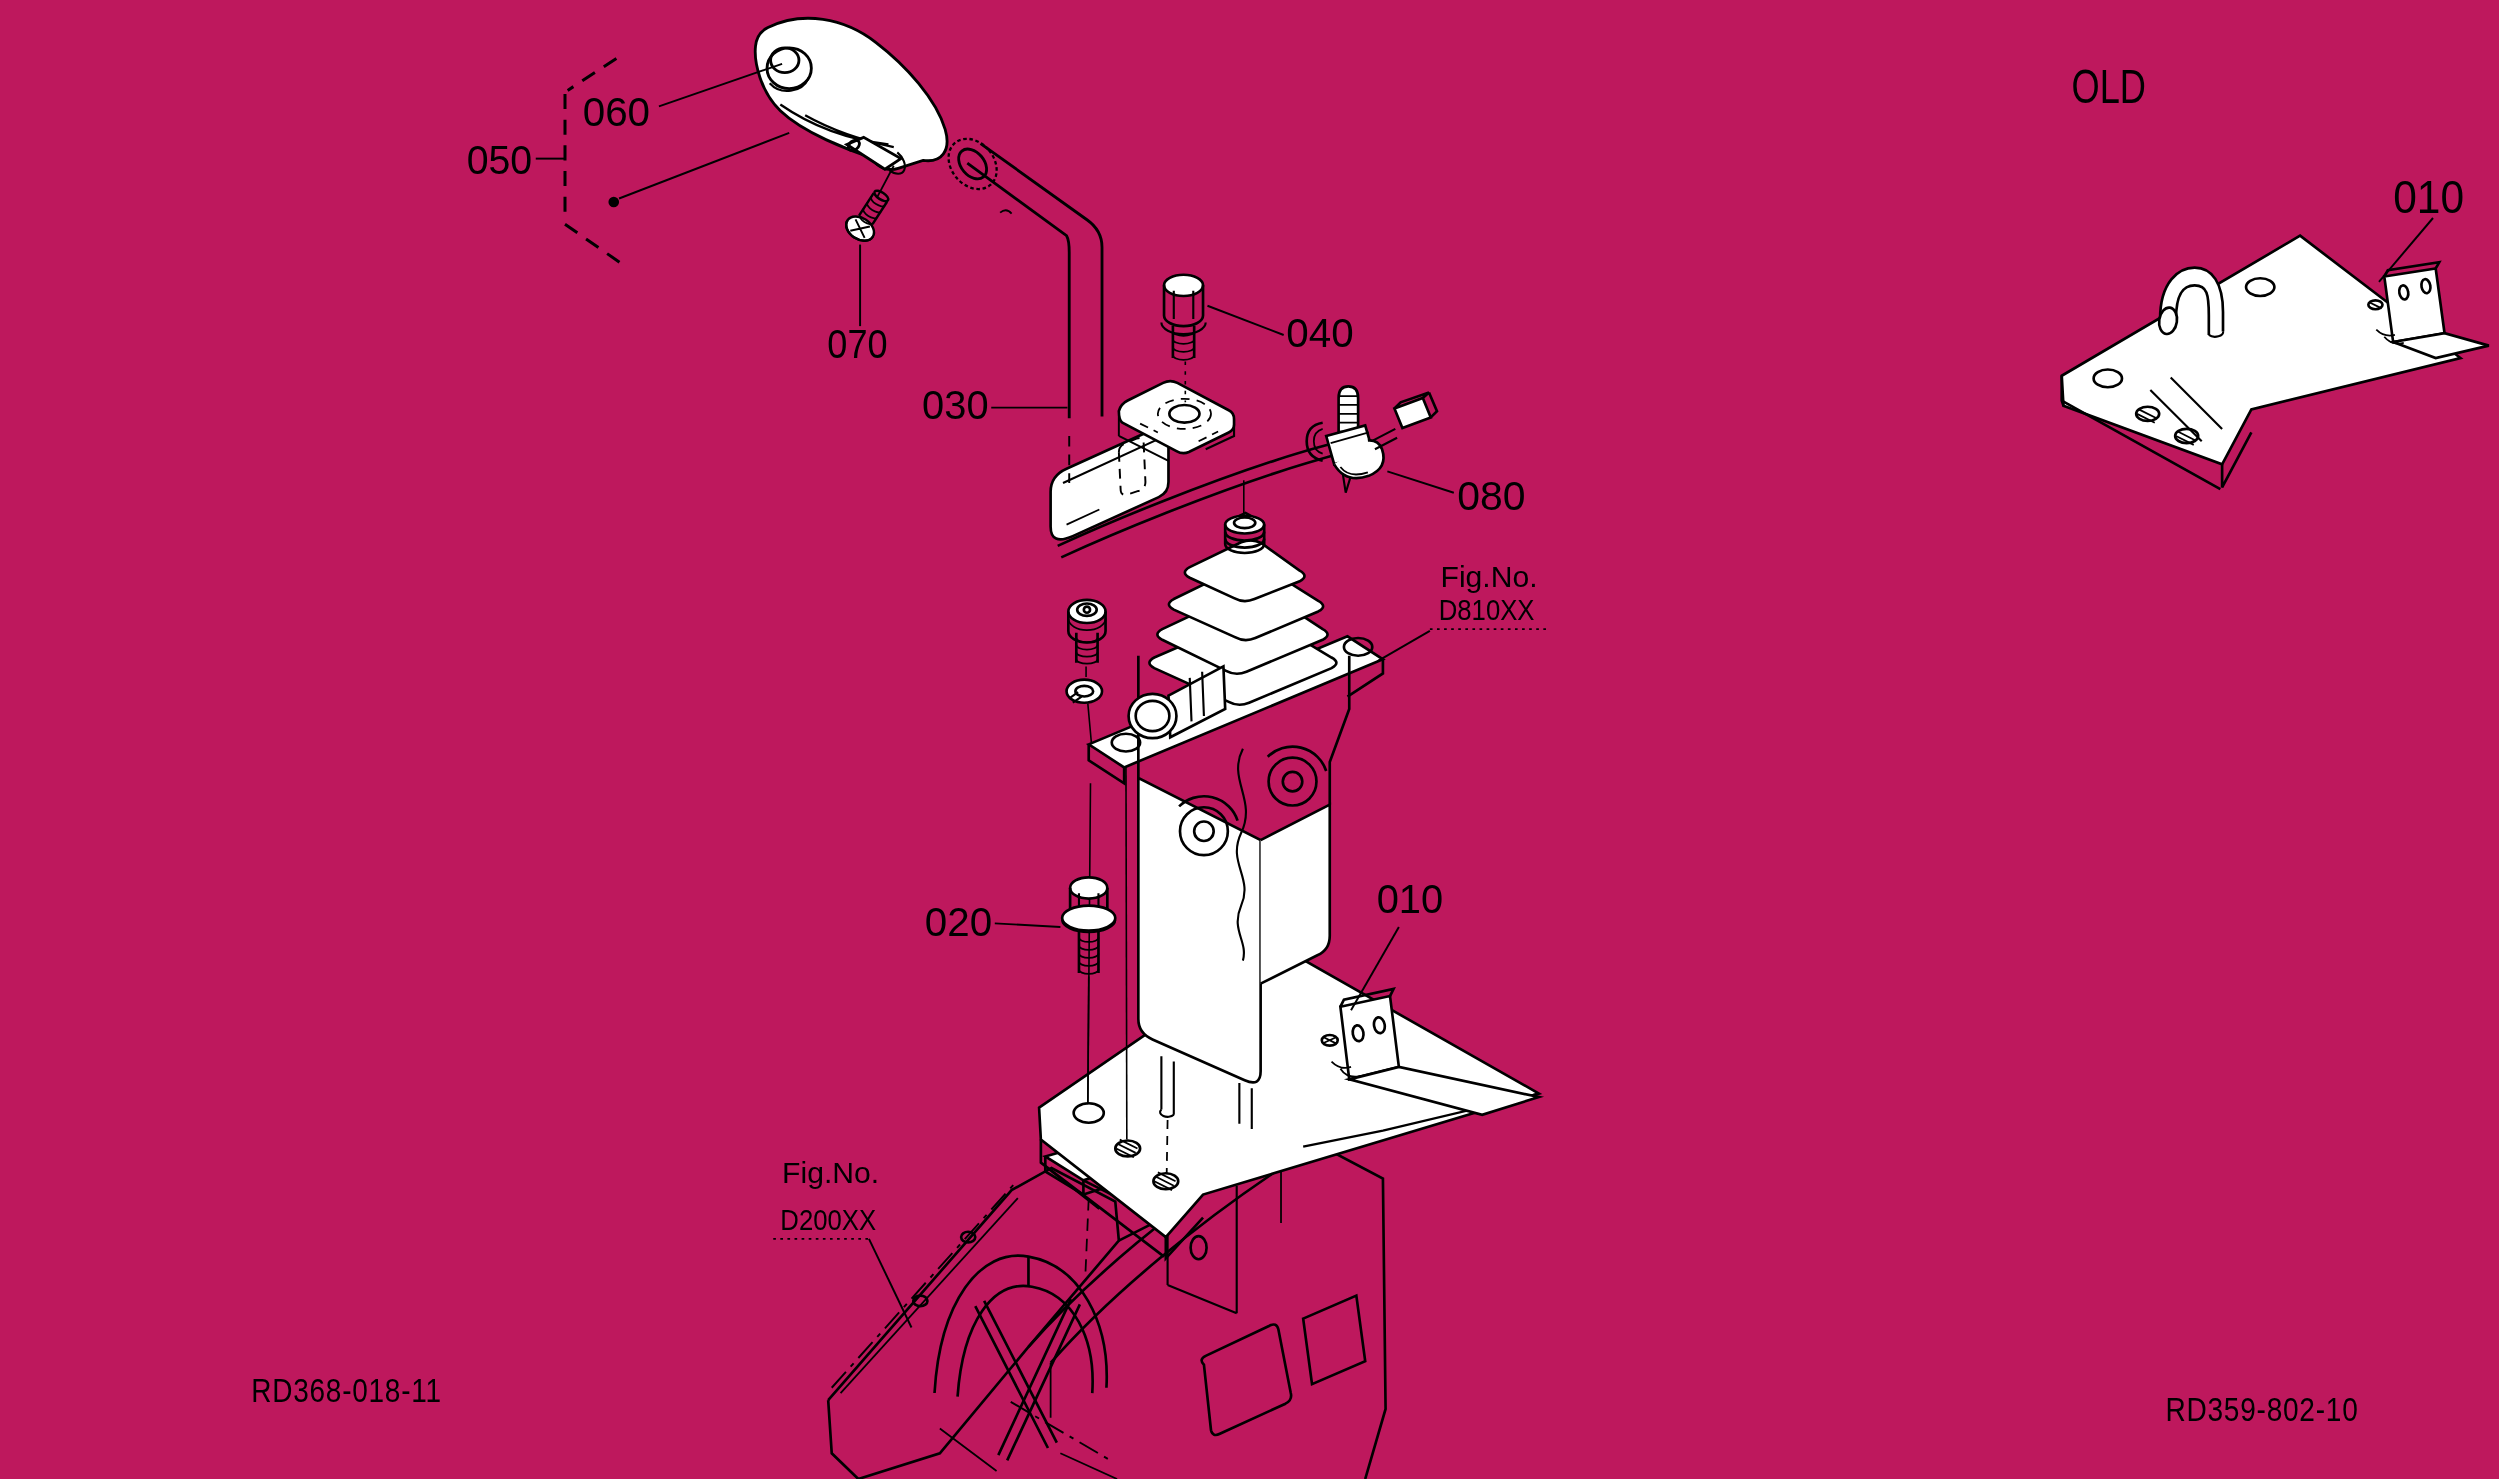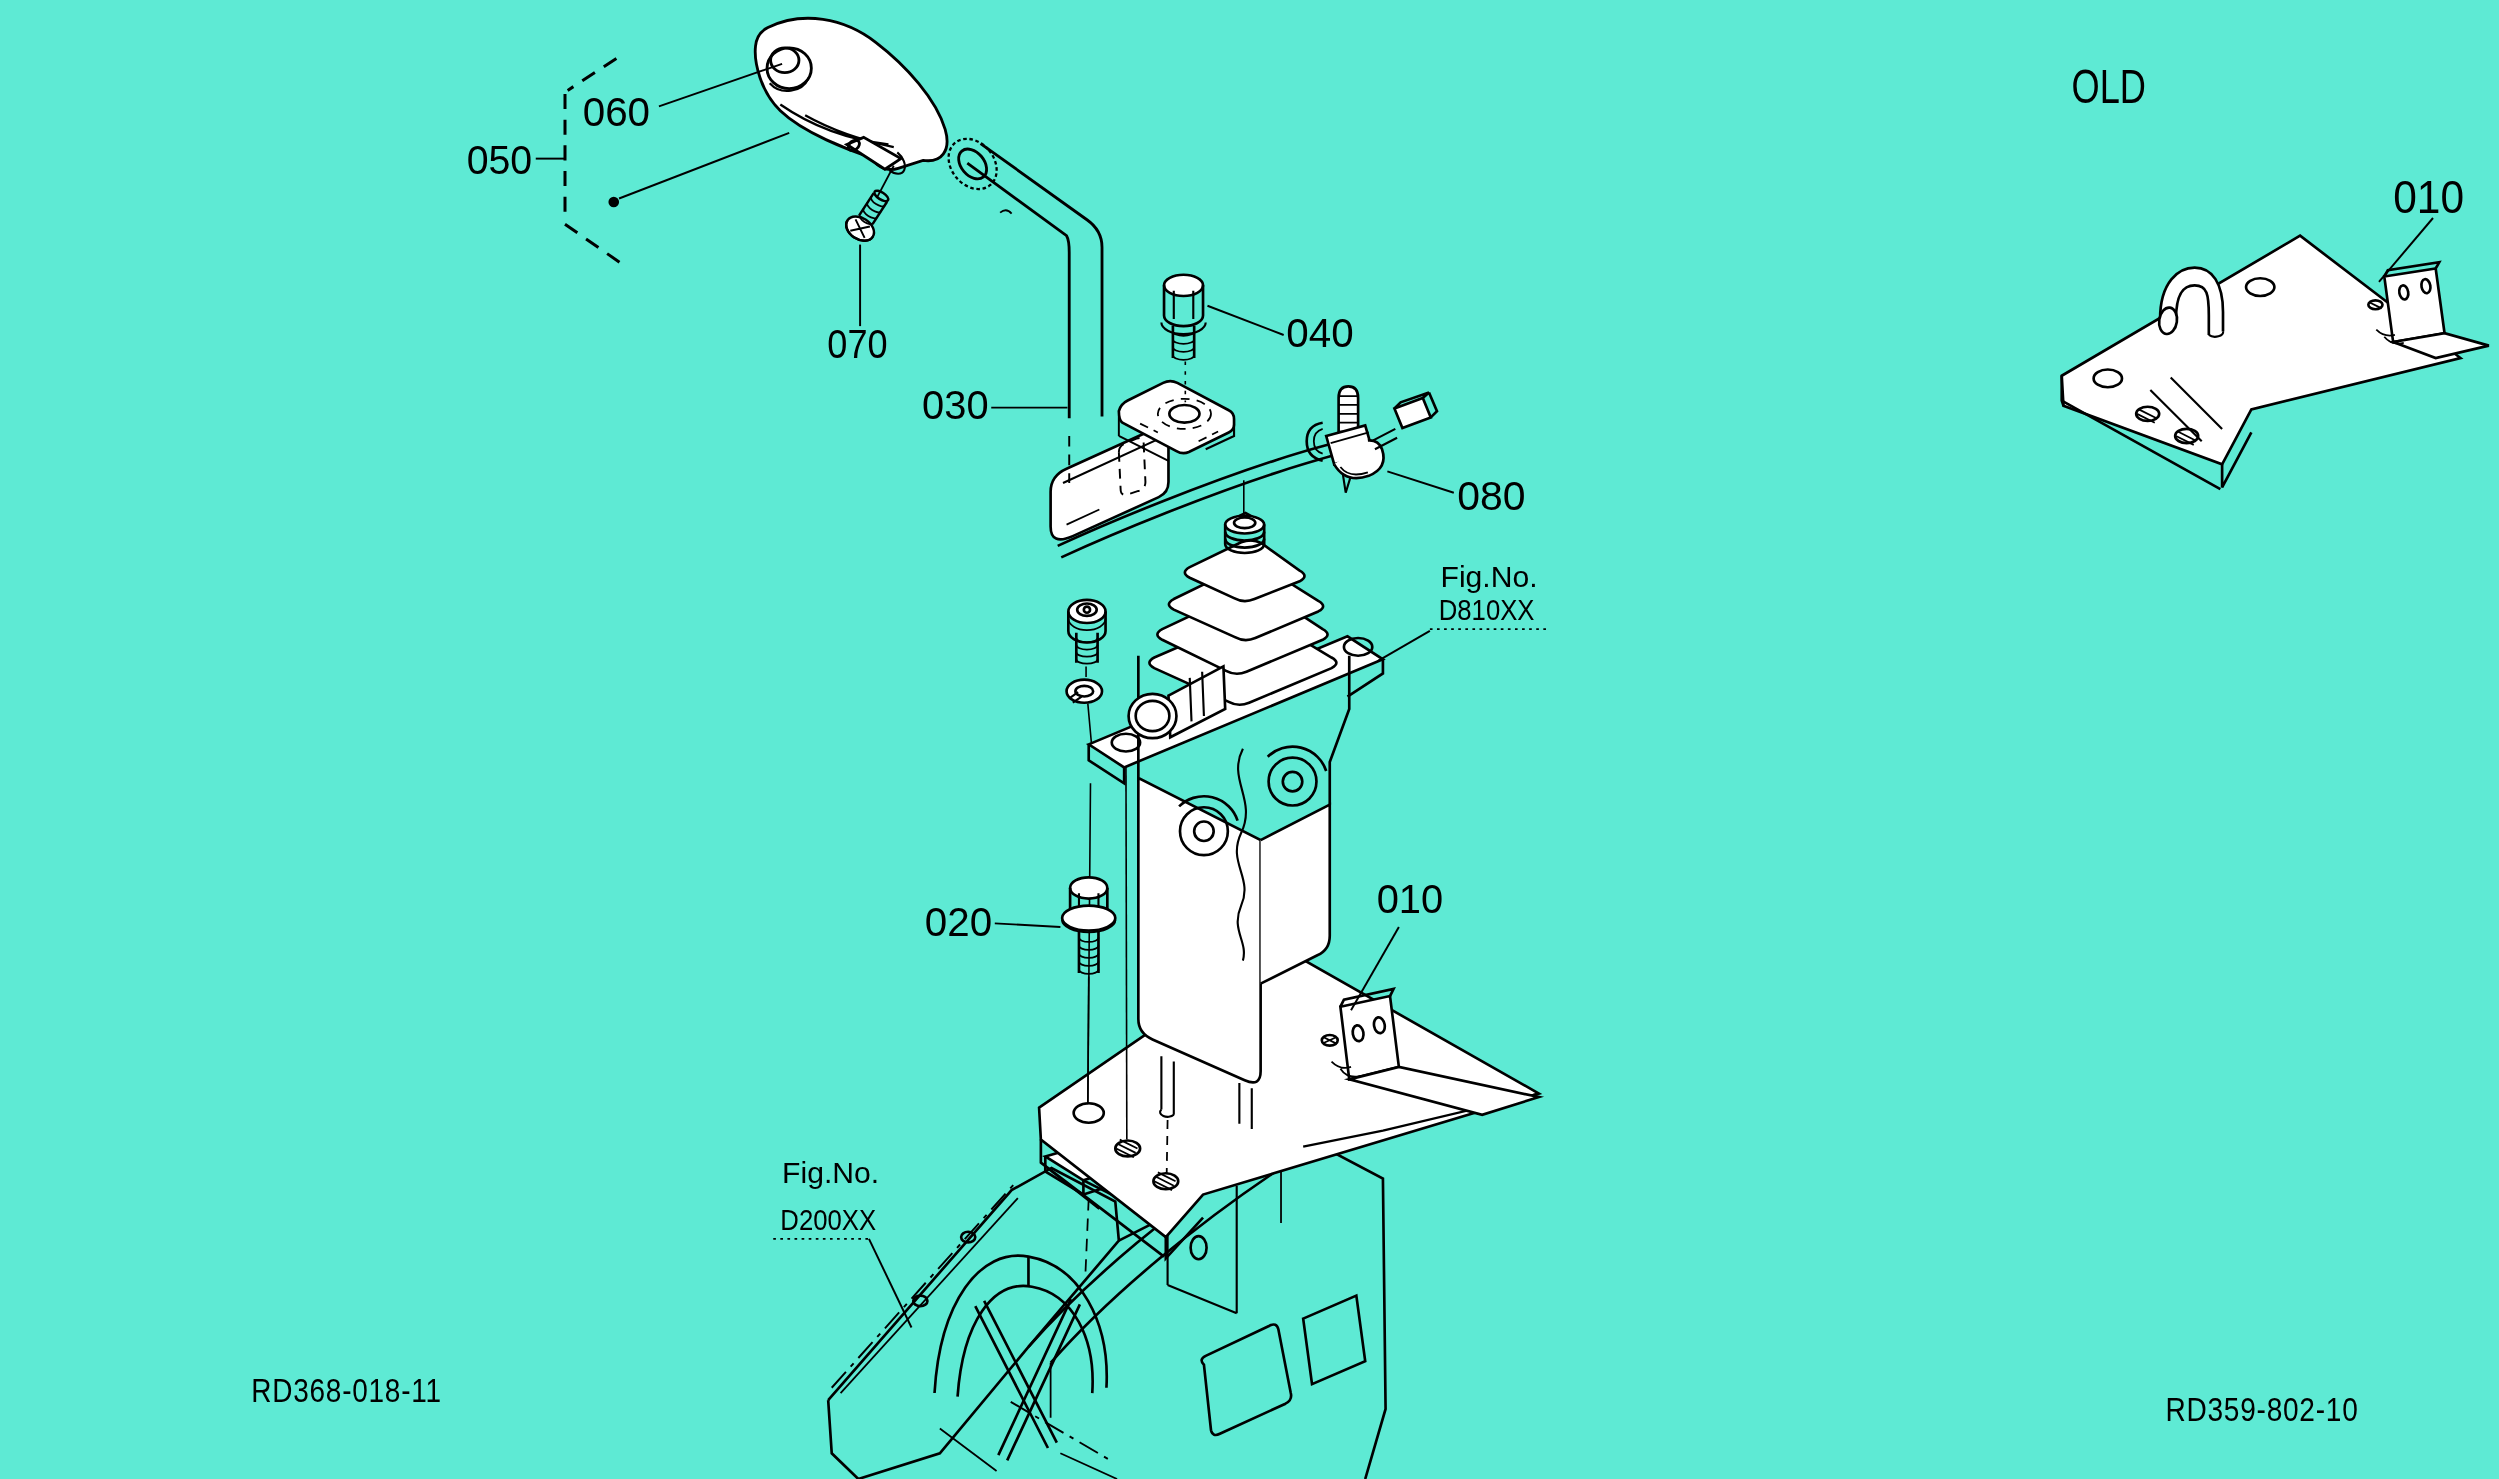--- a/index.html
+++ b/index.html
@@ -1,16 +1,16 @@
 <!DOCTYPE html>
 <html style="font-size:14px"><head>
 <meta charset="utf-8">
 <style>
   html,body{margin:0;padding:0;background:#ffffff;}
-  .page{position:relative;width:2500px;height:1479px;background:#5eead4;overflow:hidden;
+  .page{position:relative;width:2500px;height:1479px;background:#be185d;overflow:hidden;
         font-family:"Liberation Sans",sans-serif;text-align:center;}
   svg{position:absolute;left:0;top:0;}
   svg text{fill:#000;font-family:"Liberation Sans","DejaVu Sans",sans-serif;}
   .callout{font-size:46px;}
   .callout-big{font-size:52px;}
   .figref{font-size:34px;}
   .code{font-size:37px;letter-spacing:1px;}
   .oldhead{font-size:54px;}
 </style>
 </head>

